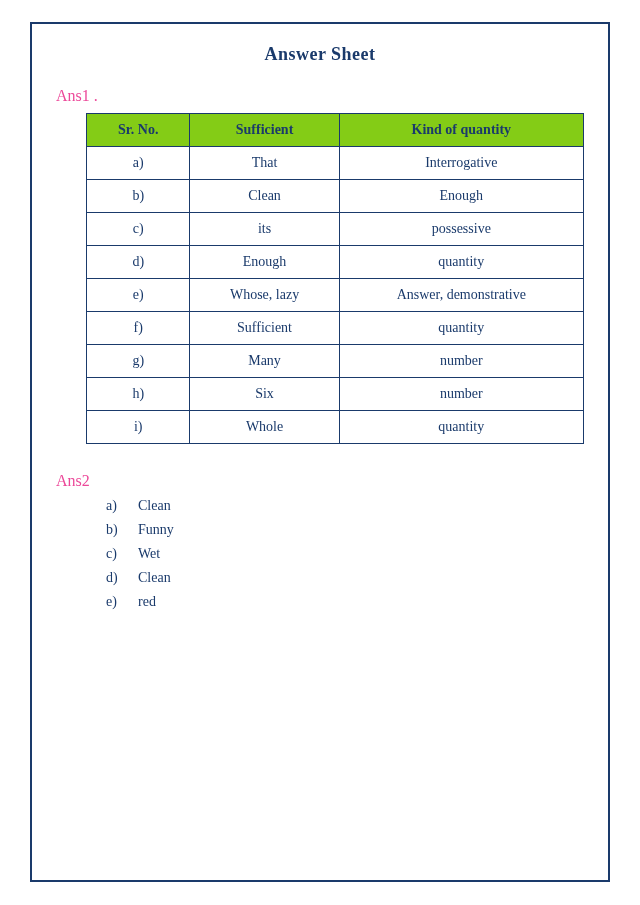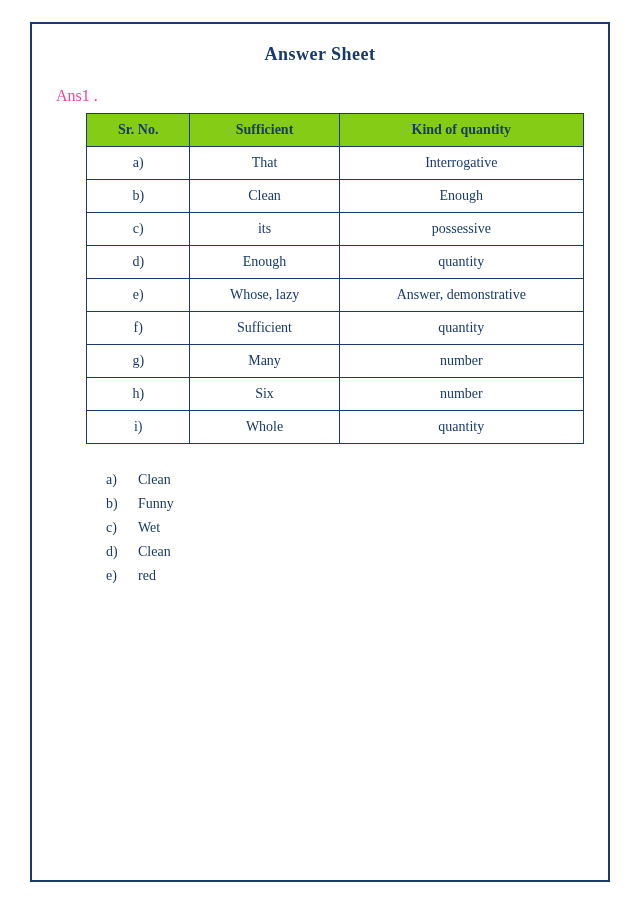--- a/index.html
+++ b/index.html
@@ -149,20 +149,21 @@
           <tr>
             <td>i)</td>
             <td>Whole</td>
             <td>quantity</td>
           </tr>
         </tbody>
     </table>
   </div>
 
   <div class="ans2-section">
+    <div class="ans-label">Ans2</div>
     <ul class="ans2-list" id="ans2-list">
     <li>
           <span class="item-label">a)</span>
           <span>Clean</span>
         </li>
         <li>
           <span class="item-label">b)</span>
           <span>Funny</span>
         </li>
         <li>

